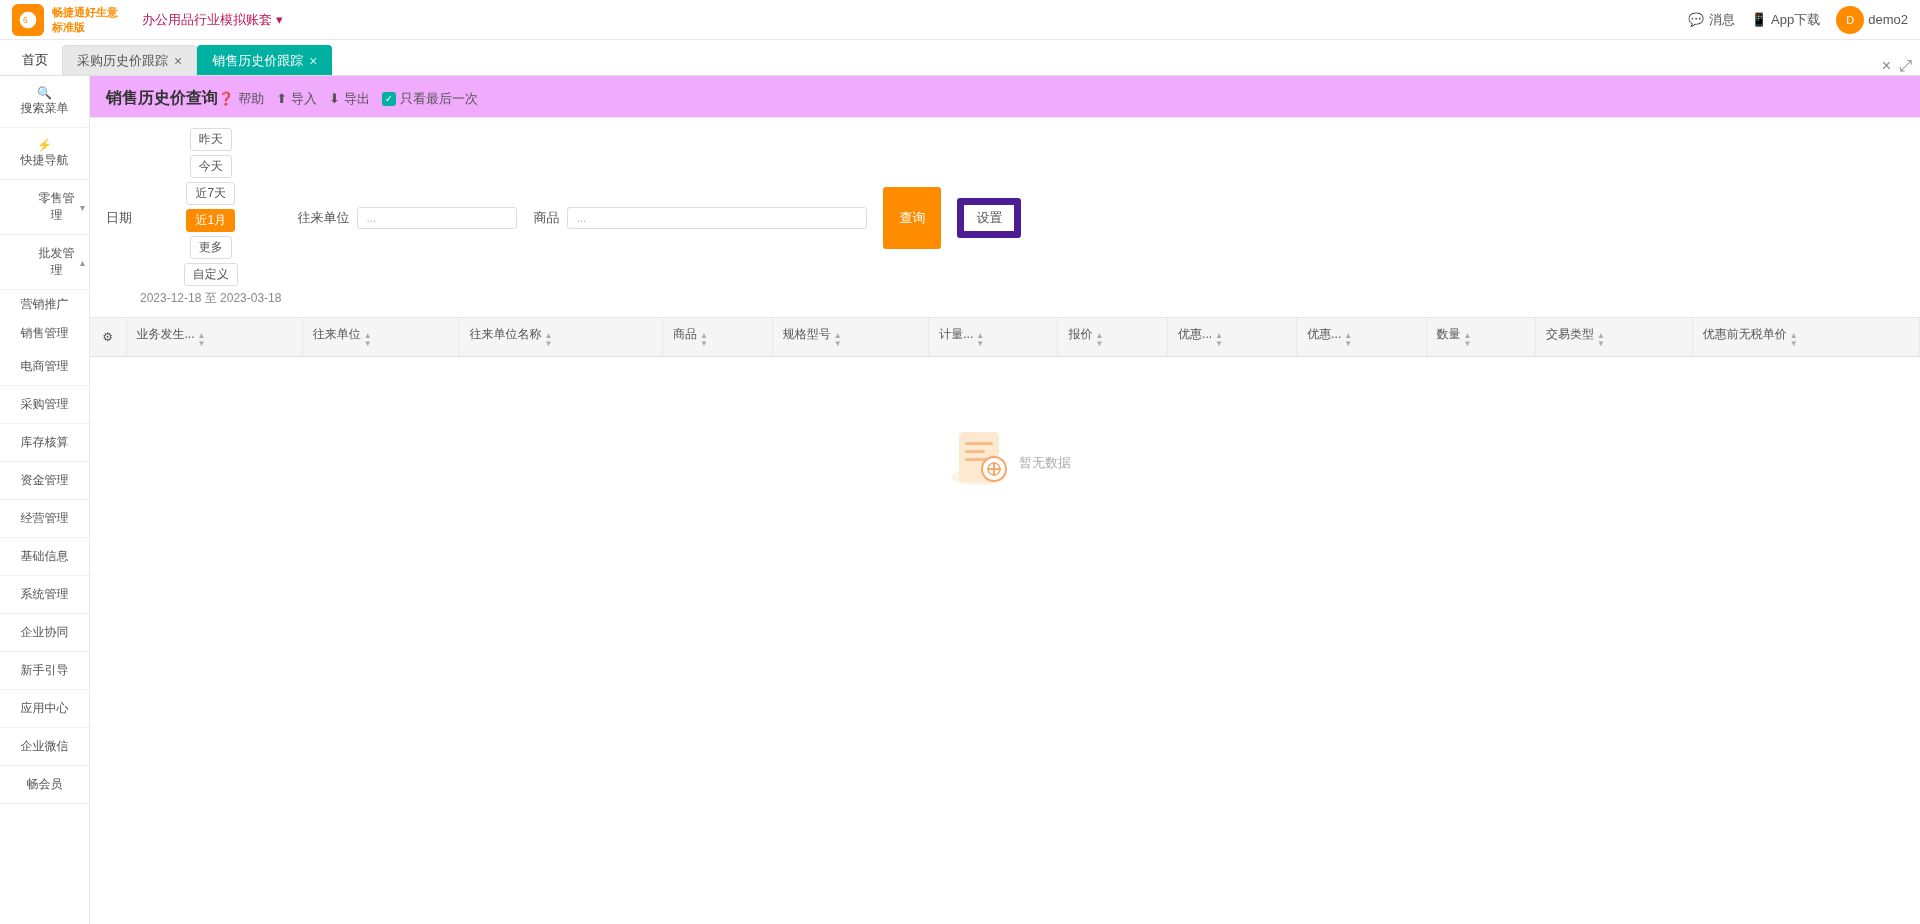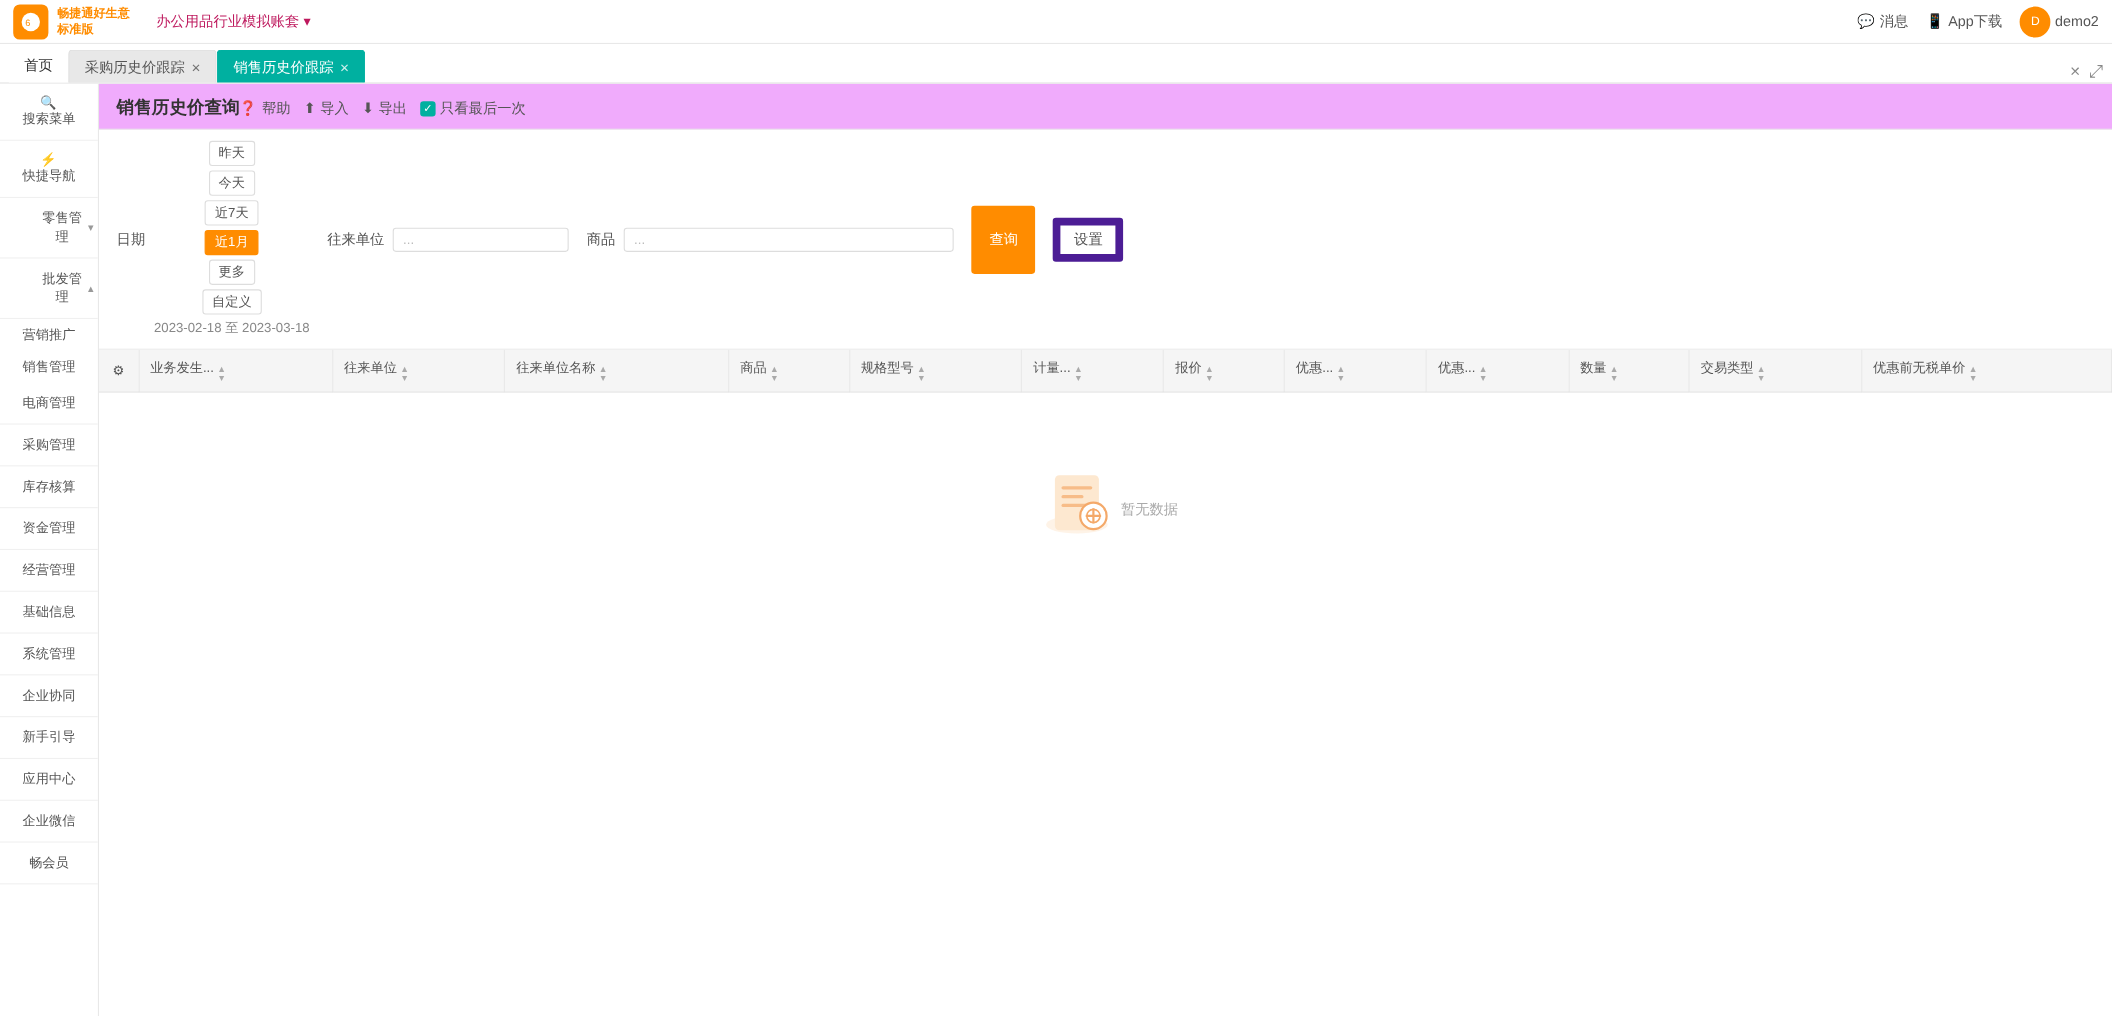--- a/index.html
+++ b/index.html
@@ -221,21 +221,21 @@
         <span class="filter-label">日期</span>
         <div style="display:flex;flex-direction:column;gap:2px;">
           <div class="date-btns">
             <button class="date-btn">昨天</button>
             <button class="date-btn">今天</button>
             <button class="date-btn">近7天</button>
             <button class="date-btn active">近1月</button>
             <button class="date-btn">更多</button>
             <button class="date-btn">自定义</button>
           </div>
-          <div class="date-range">2023-02-18 至 2023-03-18</div>
+          <div class="date-range">2023-12-18 至 2023-03-18</div>
         </div>
       </div>
 
       <div class="filter-group">
         <span class="filter-label">往来单位</span>
         <div class="filter-input-box">
           <span style="color:#bbb;font-size:12px;">...</span>
         </div>
       </div>
 

